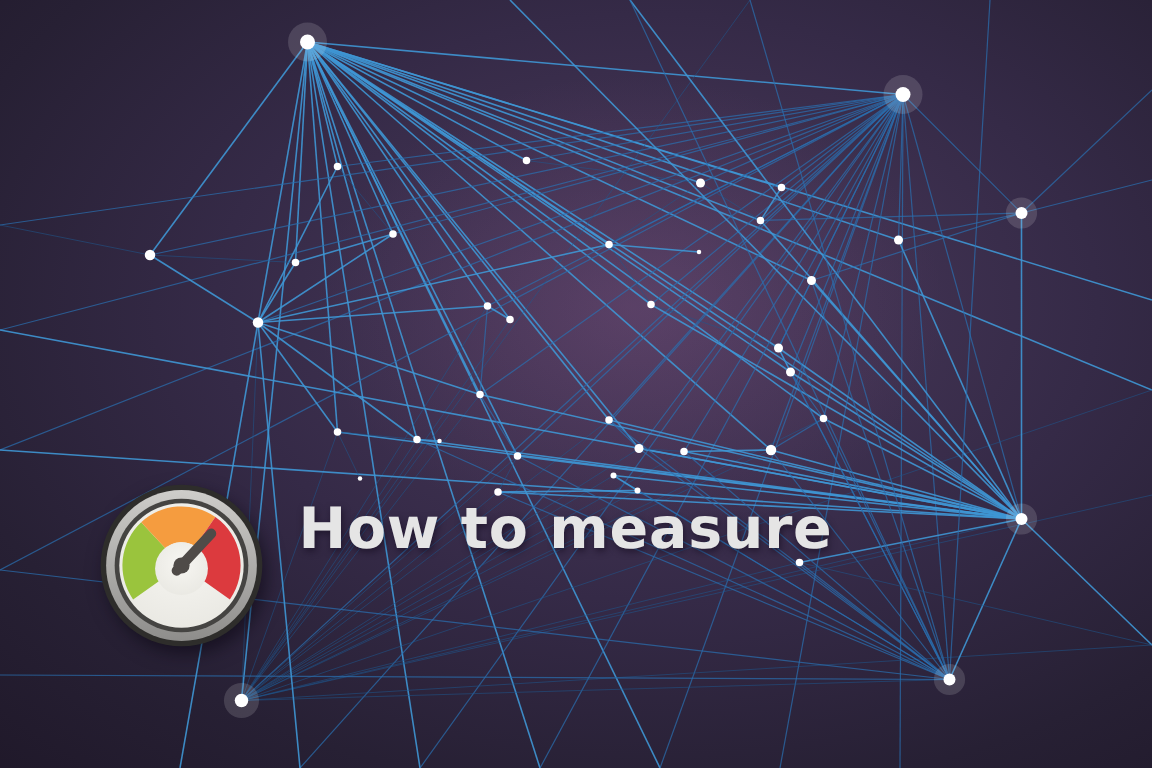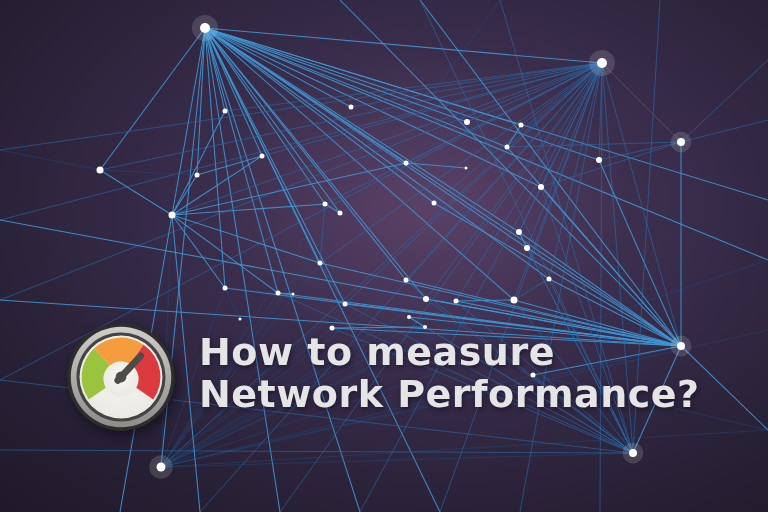--- a/index.html
+++ b/index.html
@@ -290,16 +290,15 @@
       <path d="M -25.92 -27.79 A 38 38 0 0 1 21.80 -31.13 L 8.60 -12.29 A 15 15 0 0 0 -10.23 -10.97 Z" fill="#f59c3f"></path>
       <path d="M 21.80 -31.13 A 38 38 0 0 1 31.13 21.80 L 12.29 8.60 A 15 15 0 0 0 8.60 -12.29 Z" fill="#dc3a3e"></path>
       <circle r="17" cy="2" fill="url(#faceGrad)"></circle>
       <line x1="-3.1" y1="3.3" x2="19.1" y2="-20.5" stroke-width="6.5" stroke-linecap="round" stroke="#4f4b48"></line>
       <circle r="5.2" fill="#4f4b48"></circle>
     </svg>
   </div>
 
   <div class="title">
     <div>How to measure</div>
-    <div>Network Performance?</div>
   </div>
 
 </div>
 
 </body></html>

